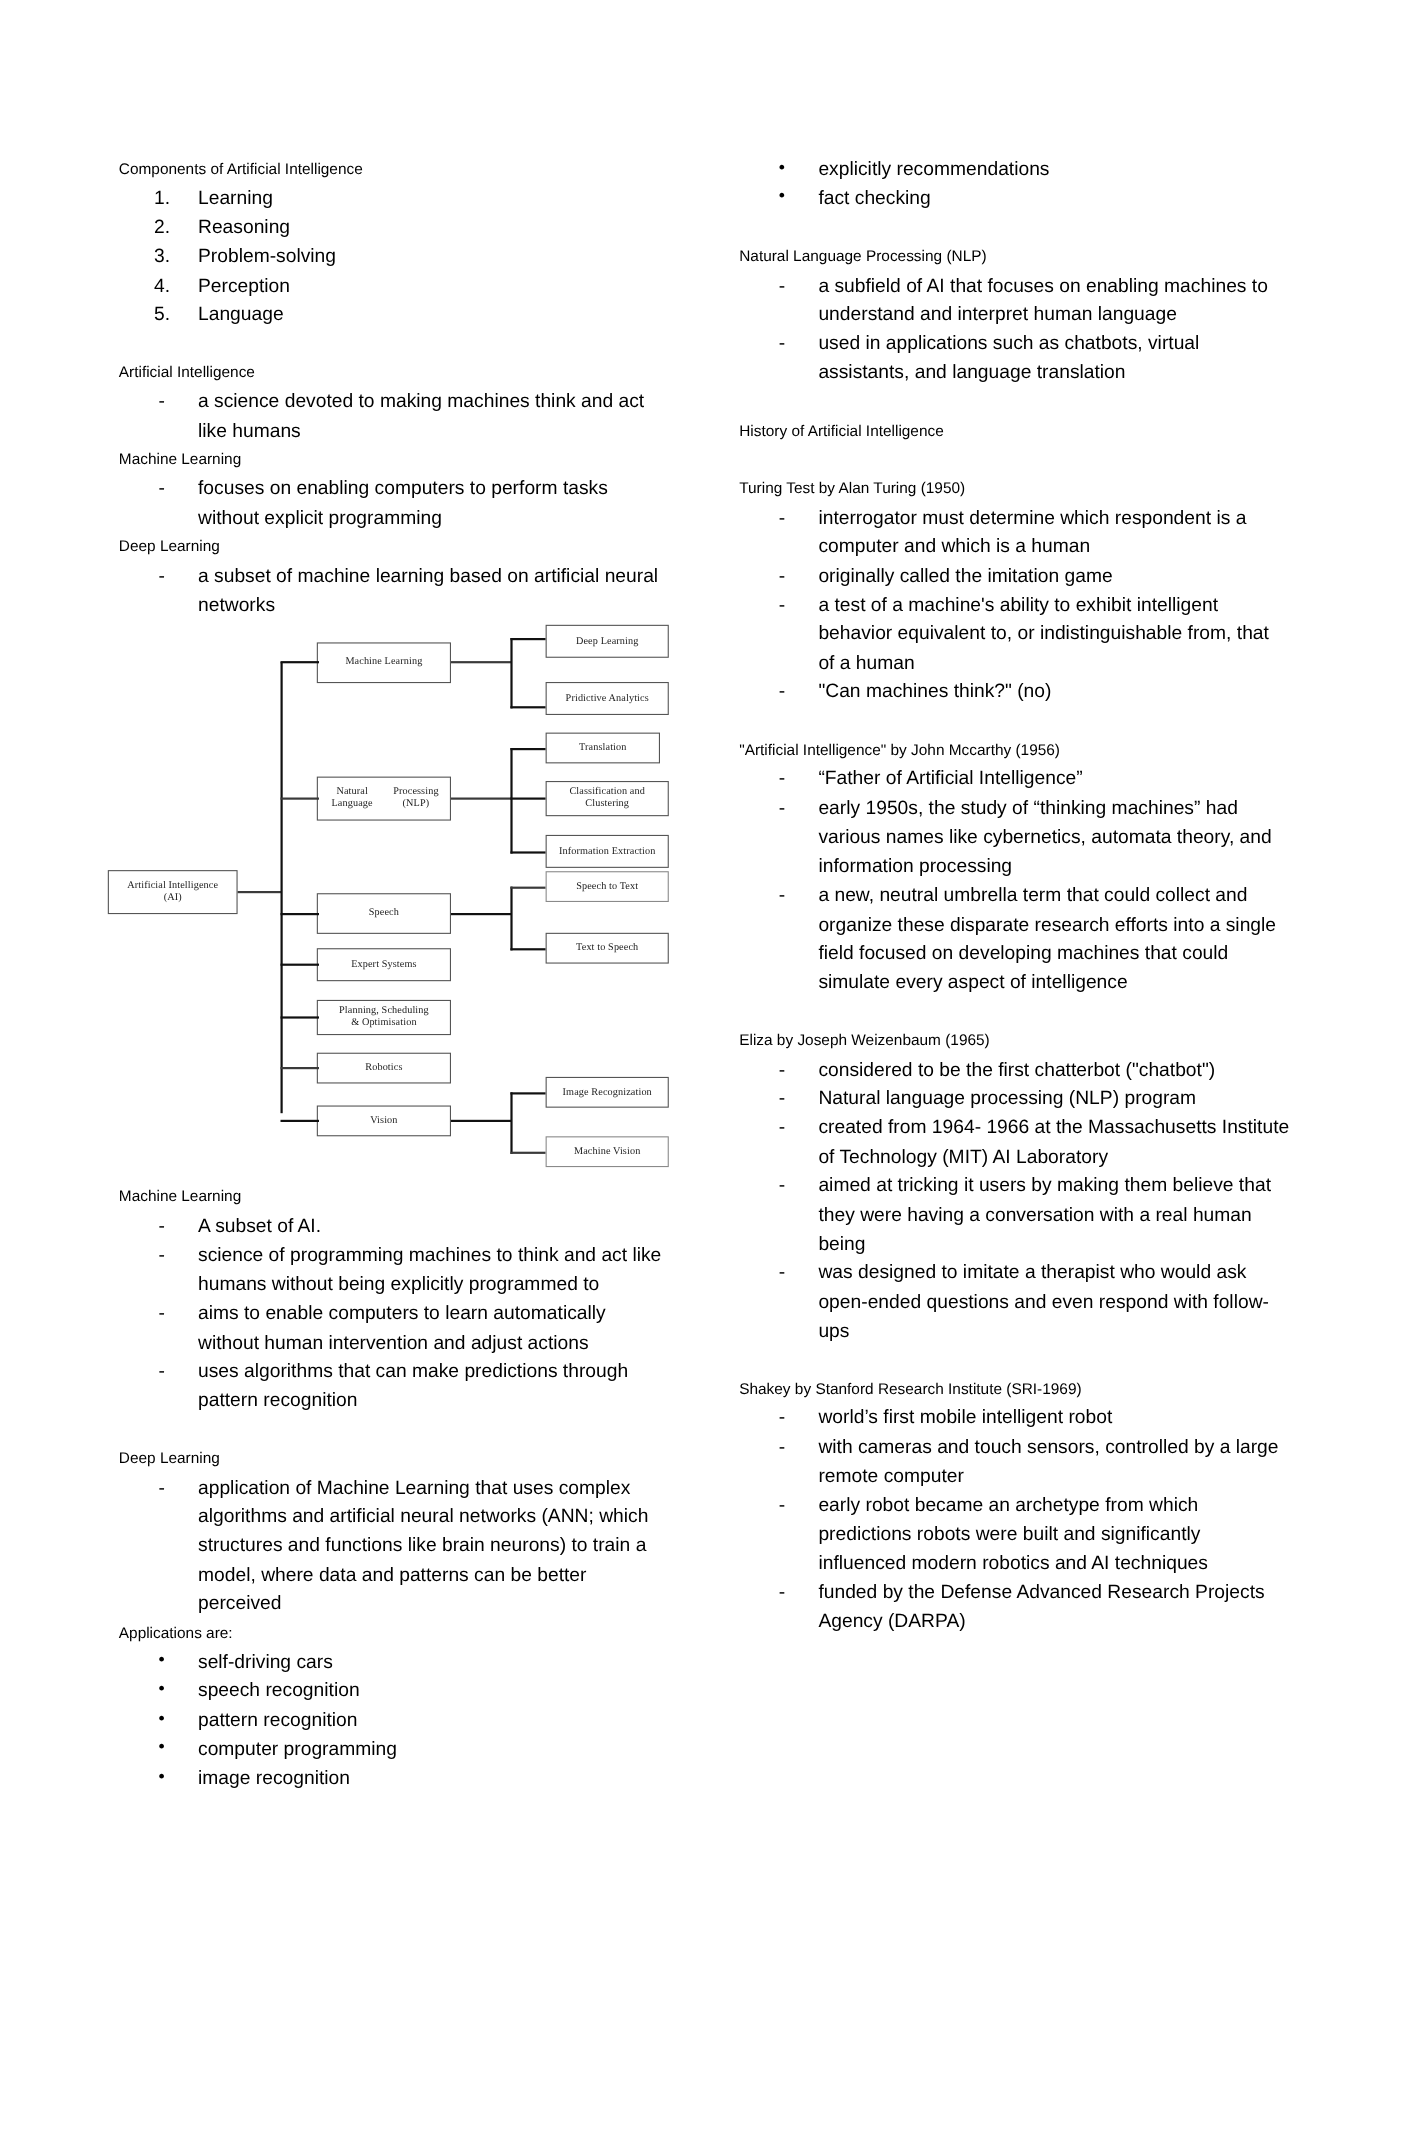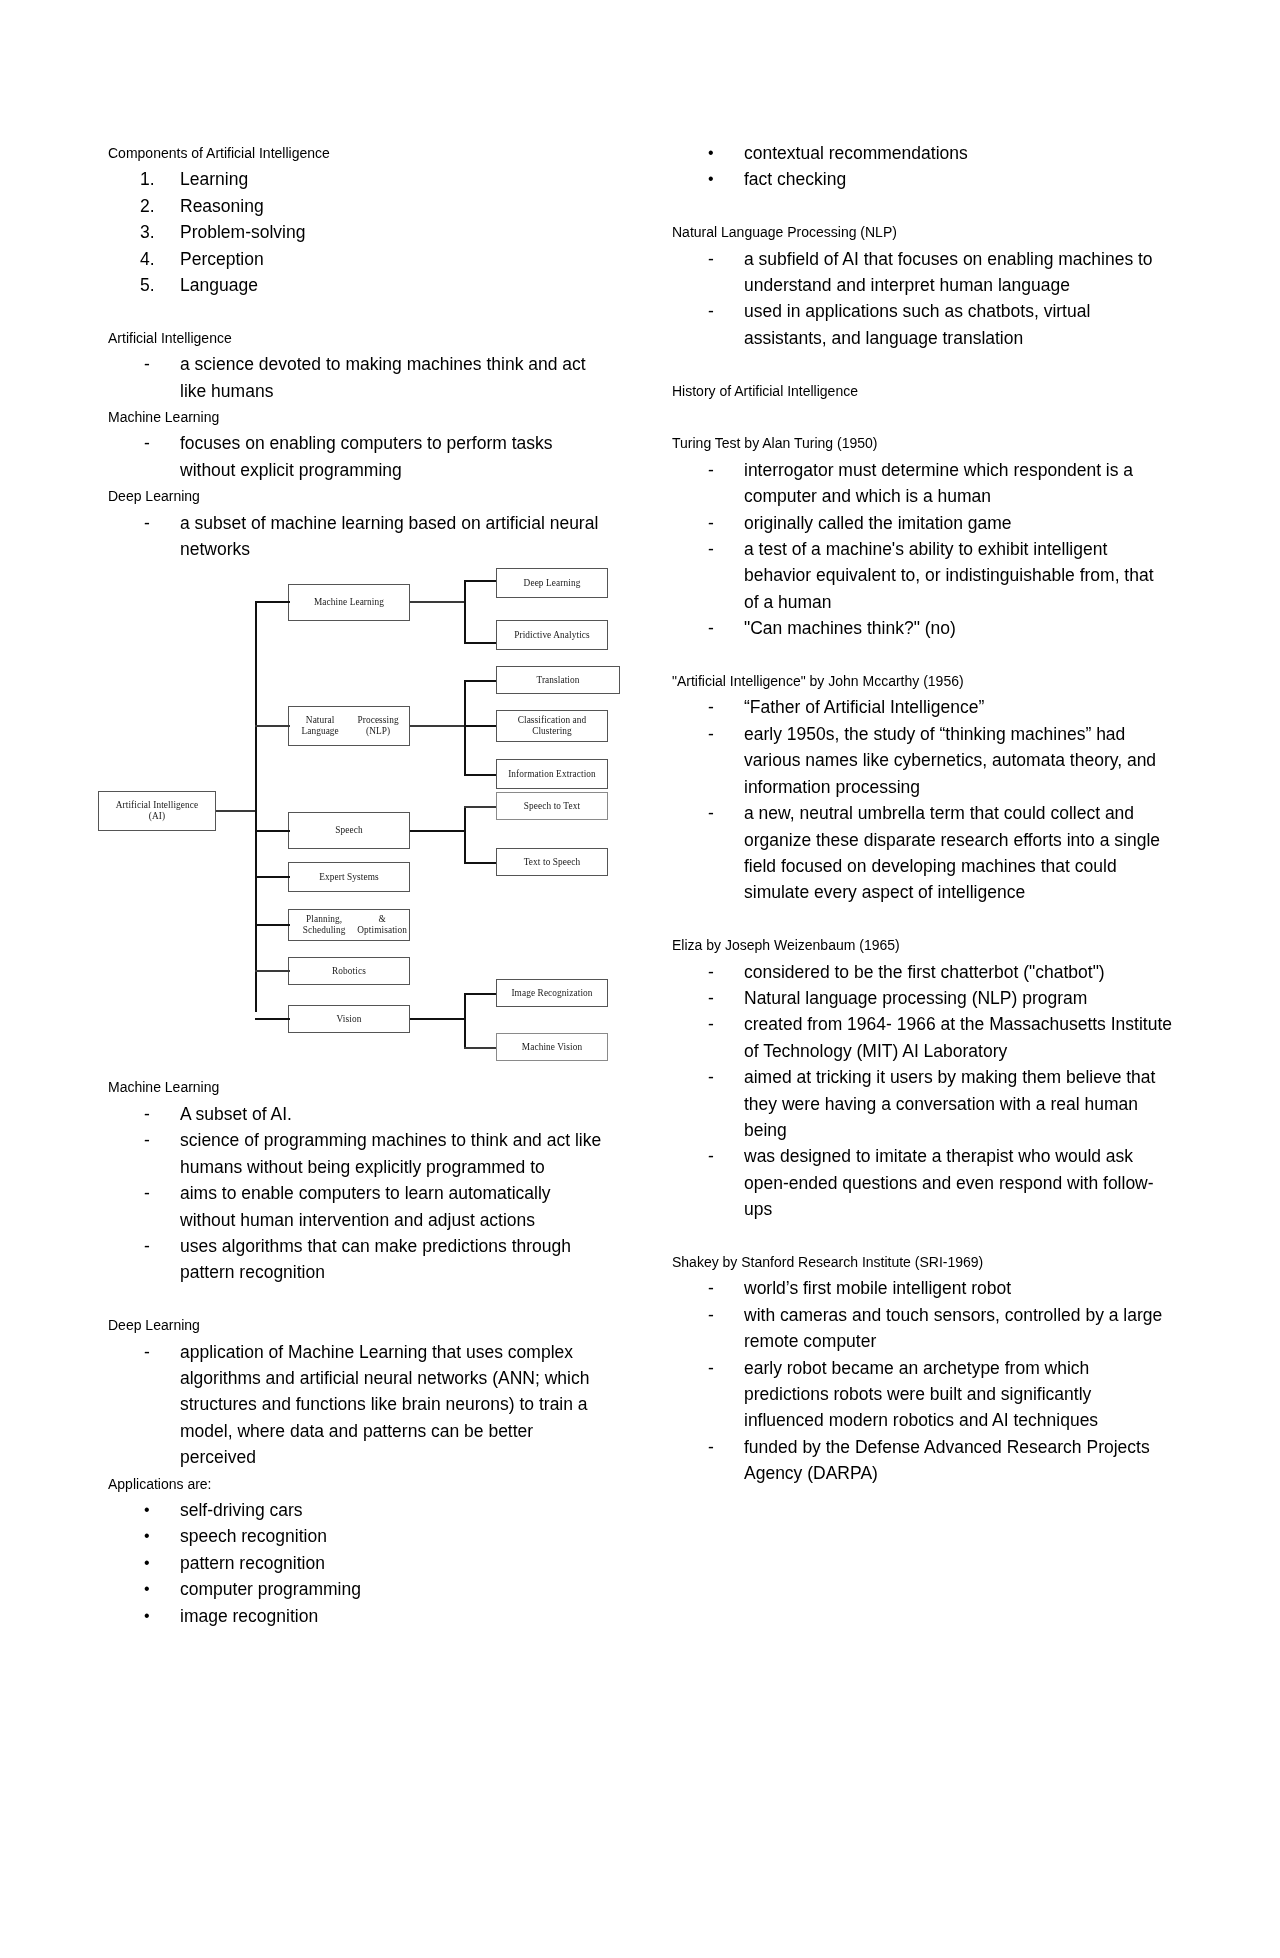--- a/index.html
+++ b/index.html
@@ -186,21 +186,21 @@
       <div class="dbox" style="left:200px; top:228px; width:122px; height:37px;justify-content:center;">
         <span>Speech</span>
       </div>
       <div class="dline h" style="left:167px; top:246px; width:35px;"></div>
 
       <div class="dbox" style="left:200px; top:278px; width:122px; height:30px;">
         <span>Expert Systems</span>
       </div>
       <div class="dline h" style="left:167px; top:292px; width:35px;"></div>
 
-      <div class="dbox" style="left:200px; top:325px; width:122px; height:32px; flex-direction:row;">
+      <div class="dbox" style="left:200px; top:325px; width:122px; height:32px; flex-direction:column;">
         <span>Planning, Scheduling</span>
         <span>&amp; Optimisation</span>
       </div>
       <div class="dline h" style="left:167px; top:340px; width:35px;"></div>
 
       <div class="dbox" style="left:200px; top:373px; width:122px; height:28px;">
         <span>Robotics</span>
       </div>
       <div class="dline h thin" style="left:167px; top:386px; width:35px;"></div>
 
@@ -220,21 +220,21 @@
       <div class="dbox" style="left:408px; top:36px; width:112px; height:30px;">
         <span>Pridictive Analytics</span>
       </div>
 
       <div class="dline h thin" style="left:322px; top:141px; width:55px;"></div>
       <div class="dline v" style="left:376px; top:96px; height:96px;"></div>
       <div class="dline h" style="left:376px; top:96px; width:34px;"></div>
       <div class="dline h" style="left:376px; top:141px; width:34px;"></div>
       <div class="dline h" style="left:376px; top:190px; width:34px;"></div>
 
-      <div class="dbox" style="left:408px; top:82px; width:124px; height:28px;">
+      <div class="dbox" style="left:408px; top:82px; width:104px; height:28px;">
         <span>Translation</span>
       </div>
       <div class="dbox" style="left:408px; top:126px; width:112px; height:32px; flex-direction:column;">
         <span>Classification and</span>
         <span>Clustering</span>
       </div>
       <div class="dbox" style="left:408px; top:175px; width:112px; height:30px;">
         <span>Information Extraction</span>
       </div>
 
@@ -318,21 +318,21 @@
         </li>
     </ul>
 
   </div>
 
   <div class="col col-right">
 
     <ul class="bulletlist">
       <li>
           <span class="marker">•</span>
-          <span class="body-text">contextual recommendations</span>
+          <span class="body-text">explicitly recommendations</span>
         </li>
       <li>
           <span class="marker">•</span>
           <span class="body-text">fact checking</span>
         </li>
     </ul>
 
     <div class="spacer"></div>
 
     <div class="heading">Natural Language Processing (NLP)</div>

